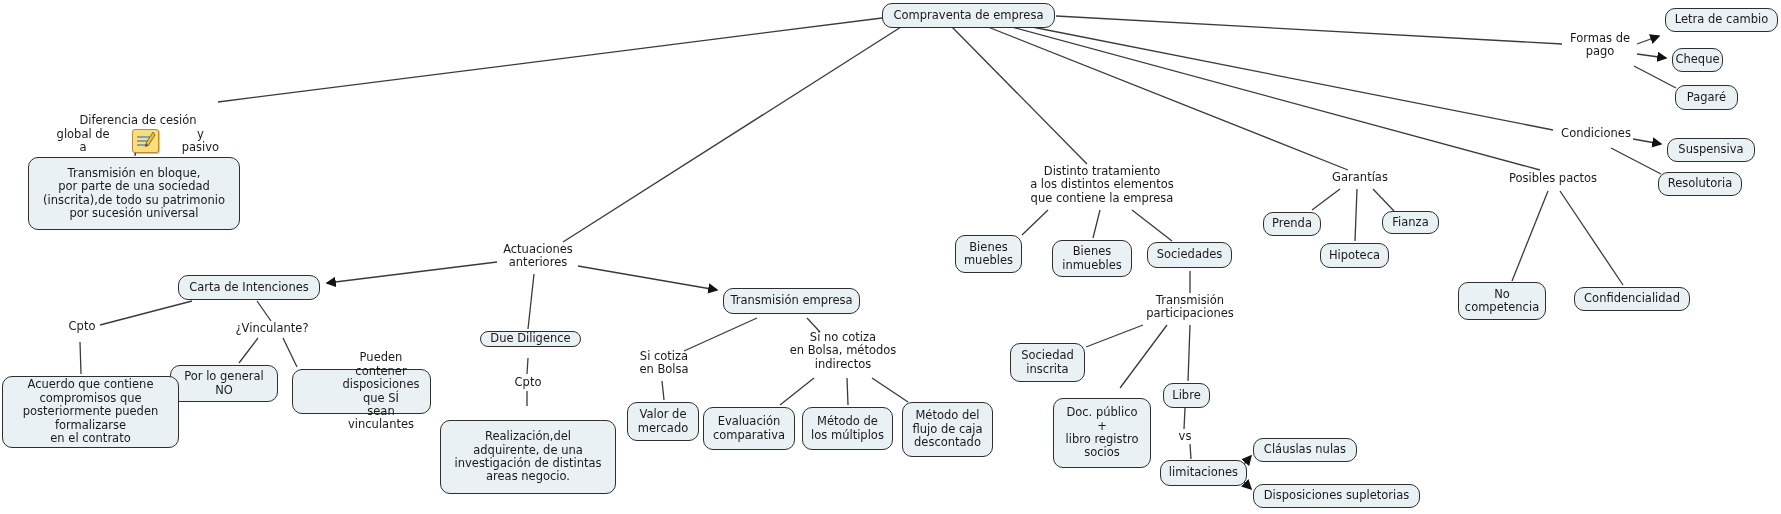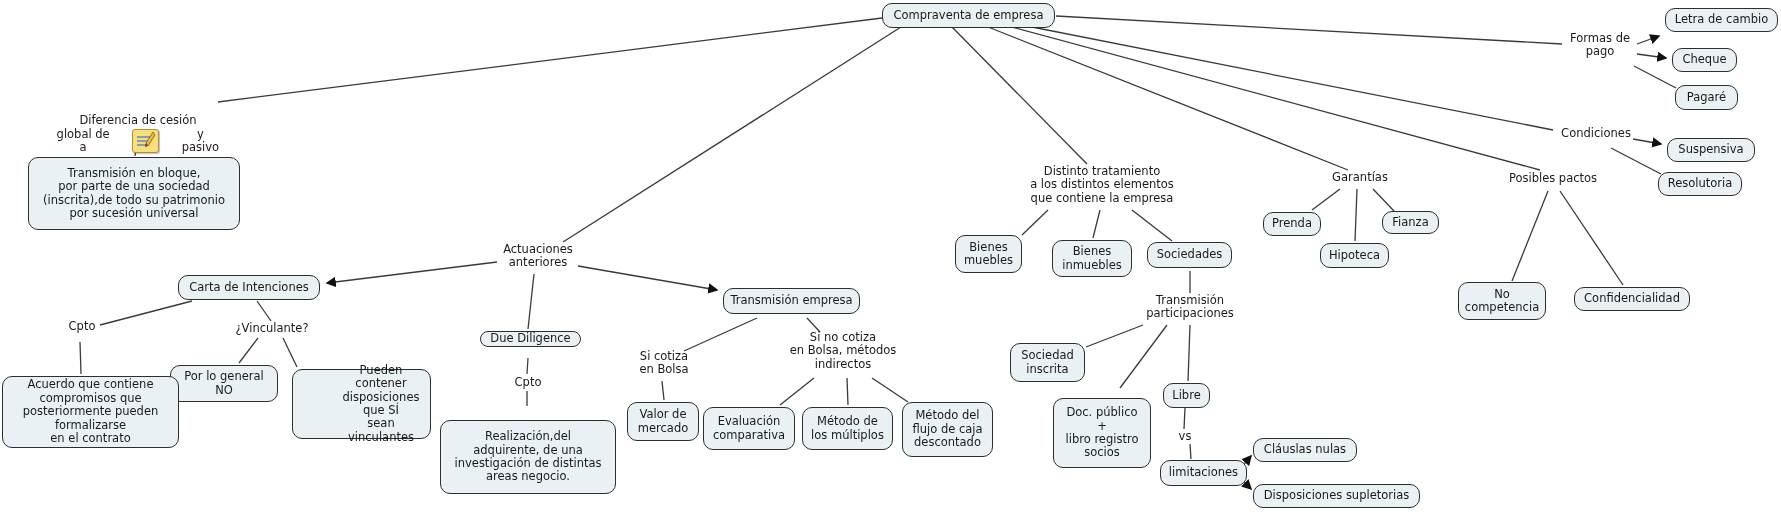--- a/index.html
+++ b/index.html
@@ -109,21 +109,21 @@
       <line x1="1637" y1="54" x2="1666" y2="58" marker-end="url(#arrow)"></line>
       <line x1="1634" y1="66" x2="1676" y2="88"></line>
     </g>
   </svg>
 
   <div class="box" style="left:882px;top:3px;width:173px;height:25px;">Compraventa de empresa</div>
 
   <div class="lbl" style="left:1558px;top:32px;width:84px;">Formas de
 pago</div>
   <div class="box" style="left:1665px;top:8px;width:113px;height:24px;">Letra de cambio</div>
-  <div class="box" style="left:1672px;top:48px;width:65px;height:24px;">Cheque</div>
+  <div class="box" style="left:1672px;top:48px;width:51px;height:24px;">Cheque</div>
   <div class="box" style="left:1675px;top:85px;width:63px;height:25px;">Pagaré</div>
 
   <div class="lbl" style="left:1556px;top:127px;width:80px;">Condiciones</div>
   <div class="box" style="left:1667px;top:138px;width:88px;height:24px;">Suspensiva</div>
   <div class="box" style="left:1658px;top:172px;width:84px;height:24px;">Resolutoria</div>
 
   <div class="lbl" style="left:53px;top:101px;width:170px;">
     <span>Diferencia de cesión</span>
     <span class="iconline">
       <span>global de a</span><span class="note-icon"><svg width="26" height="22" viewBox="0 0 26 22">
@@ -141,21 +141,21 @@
 (inscrita),de todo su patrimonio
 por sucesión universal</div>
 
   <div class="lbl" style="left:495px;top:243px;width:86px;">Actuaciones
 anteriores</div>
   <div class="box" style="left:178px;top:275px;width:142px;height:25px;">Carta de Intenciones</div>
   <div class="lbl" style="left:62px;top:320px;width:40px;">Cpto</div>
   <div class="lbl" style="left:230px;top:322px;width:84px;">¿Vinculante?</div>
   <div class="box" style="left:170px;top:365px;width:108px;height:37px;">Por lo general
 NO</div>
-  <div class="box" style="left:292px;top:369px;width:139px;height:70px;padding-left:44px;">Pueden contener
+  <div class="box" style="left:292px;top:369px;width:139px;height:45px;padding-left:44px;">Pueden contener
 disposiciones que SÍ
 sean vinculantes</div>
   <div class="box" style="left:2px;top:376px;width:177px;height:72px;">Acuerdo que contiene
 compromisos que
 posteriormente pueden
 formalizarse
 en el contrato</div>
 
   <div class="box" style="left:480px;top:331px;width:101px;height:16px;">Due Diligence</div>
   <div class="lbl" style="left:508px;top:376px;width:40px;">Cpto</div>

